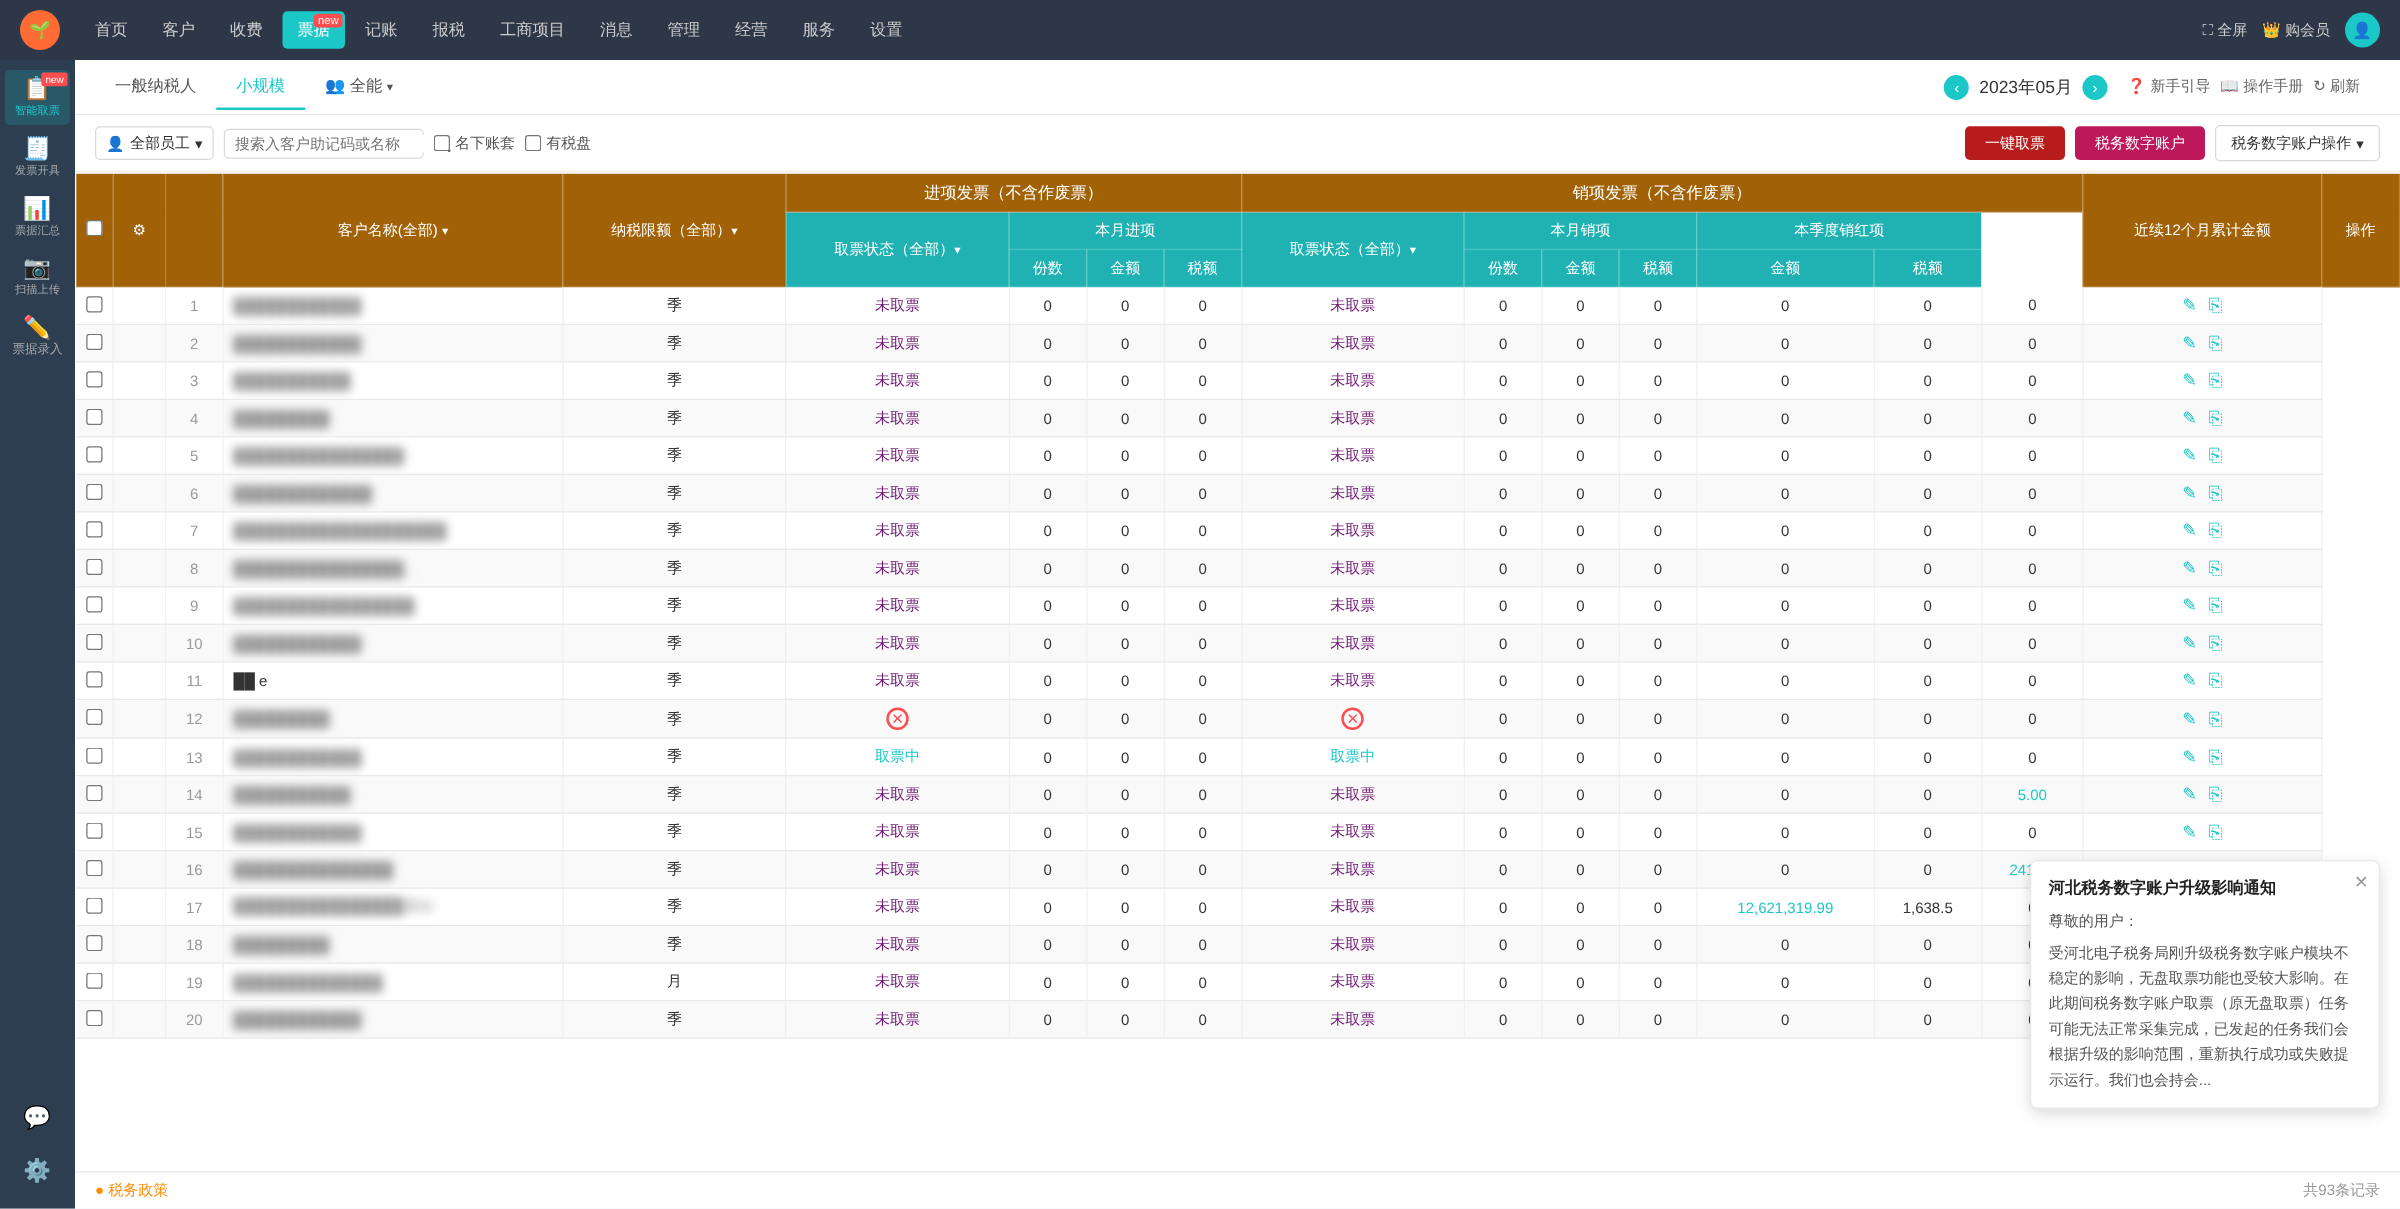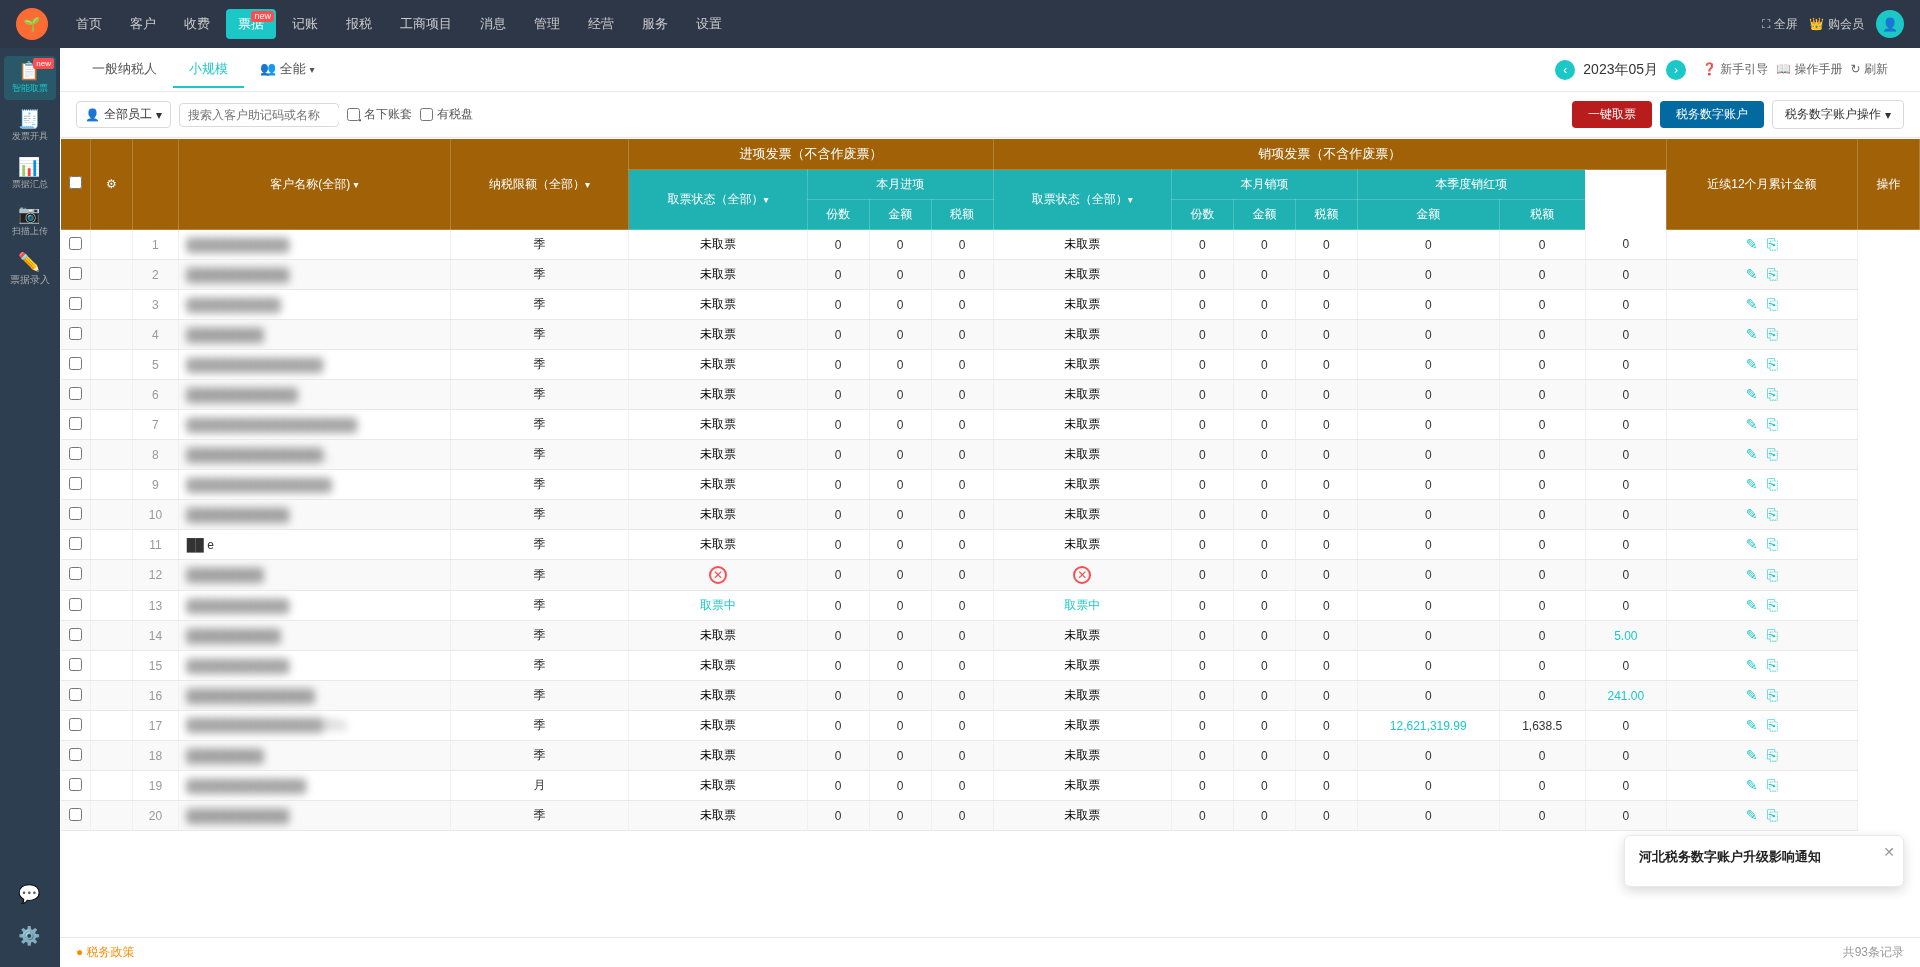--- a/index.html
+++ b/index.html
@@ -223,21 +223,21 @@
       background: #b91c1c;
       color: #fff;
       border: none;
       border-radius: 4px;
       padding: 5px 16px;
       font-size: 12px;
       cursor: pointer;
       white-space: nowrap;
     }
     .btn-default {
-      background: #0369a1;
+      background: #be185d;
       color: #fff;
       border: none;
       border-radius: 4px;
       padding: 5px 16px;
       font-size: 12px;
       cursor: pointer;
       white-space: nowrap;
     }
     .btn-outline {
       background: #fff;
@@ -307,21 +307,21 @@
     .td-name {
       text-align: left;
       max-width: 180px;
       overflow: hidden;
     }
     .blurred {
       color: transparent;
       text-shadow: 0 0 8px rgba(0,0,0,0.4);
       user-select: none;
     }
-    .status-uncollected { color: #000000; }
+    .status-uncollected { color: #701a75; }
     .status-collecting { color: #1cc7c7; }
     .status-error {
       width: 18px; height: 18px;
       border: 2px solid #ff4d4f;
       border-radius: 50%;
       color: #ff4d4f;
       display: inline-flex;
       align-items: center;
       justify-content: center;
       font-size: 12px;
@@ -974,13 +974,17 @@
     <div class="footer-bar">
       <span class="footer-policy">● 税务政策</span>
       <span class="footer-right">共93条记录</span>
     </div>
   </div>
 </div>
 
 <div class="notice-popup">
   <span class="notice-popup-close">✕</span>
   <div class="notice-popup-title">河北税务数字账户升级影响通知</div>
+  <div class="notice-popup-content">
+    <div>尊敬的用户：</div>
+    <div style="margin-top:4px;">受河北电子税务局刚升级税务数字账户模块不稳定的影响，无盘取票功能也受较大影响。在此期间税务数字账户取票（原无盘取票）任务可能无法正常采集完成，已发起的任务我们会根据升级的影响范围，重新执行成功或失败提示运行。我们也会持会...</div>
+  </div>
 </div>
 
 </body></html>

